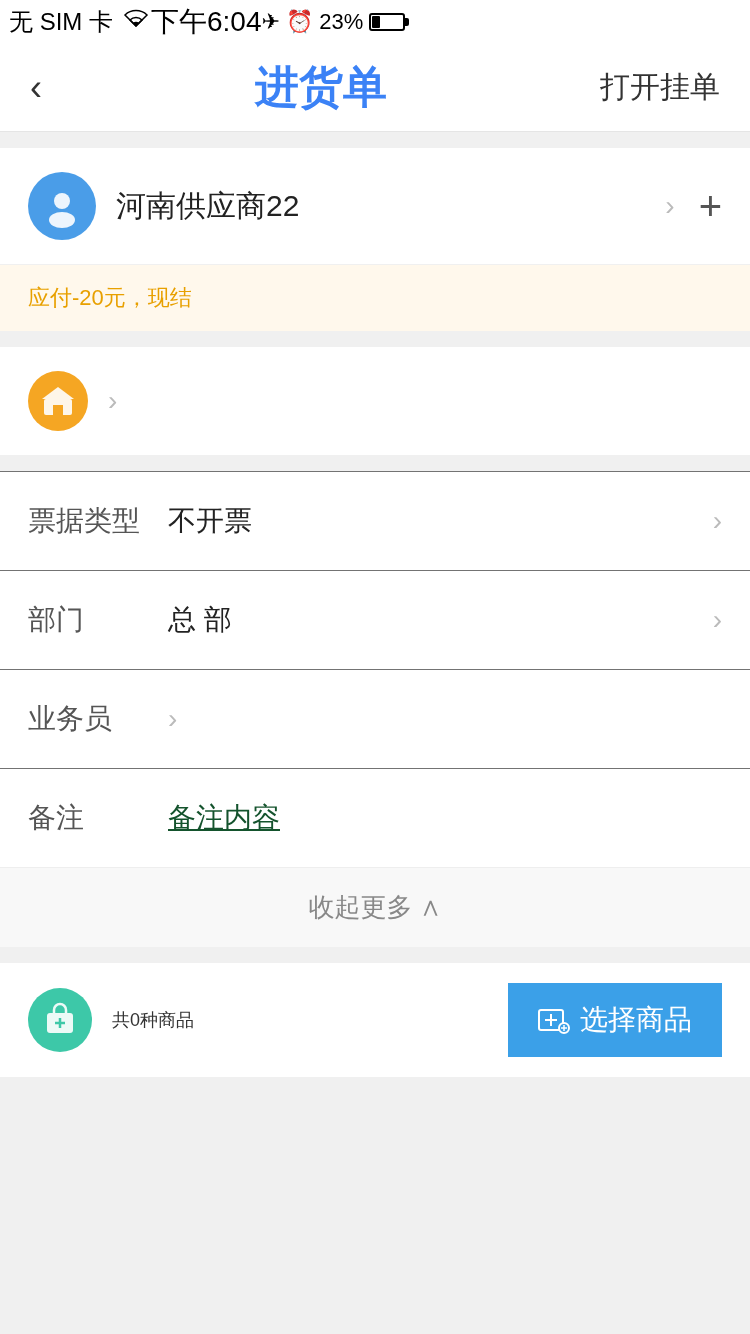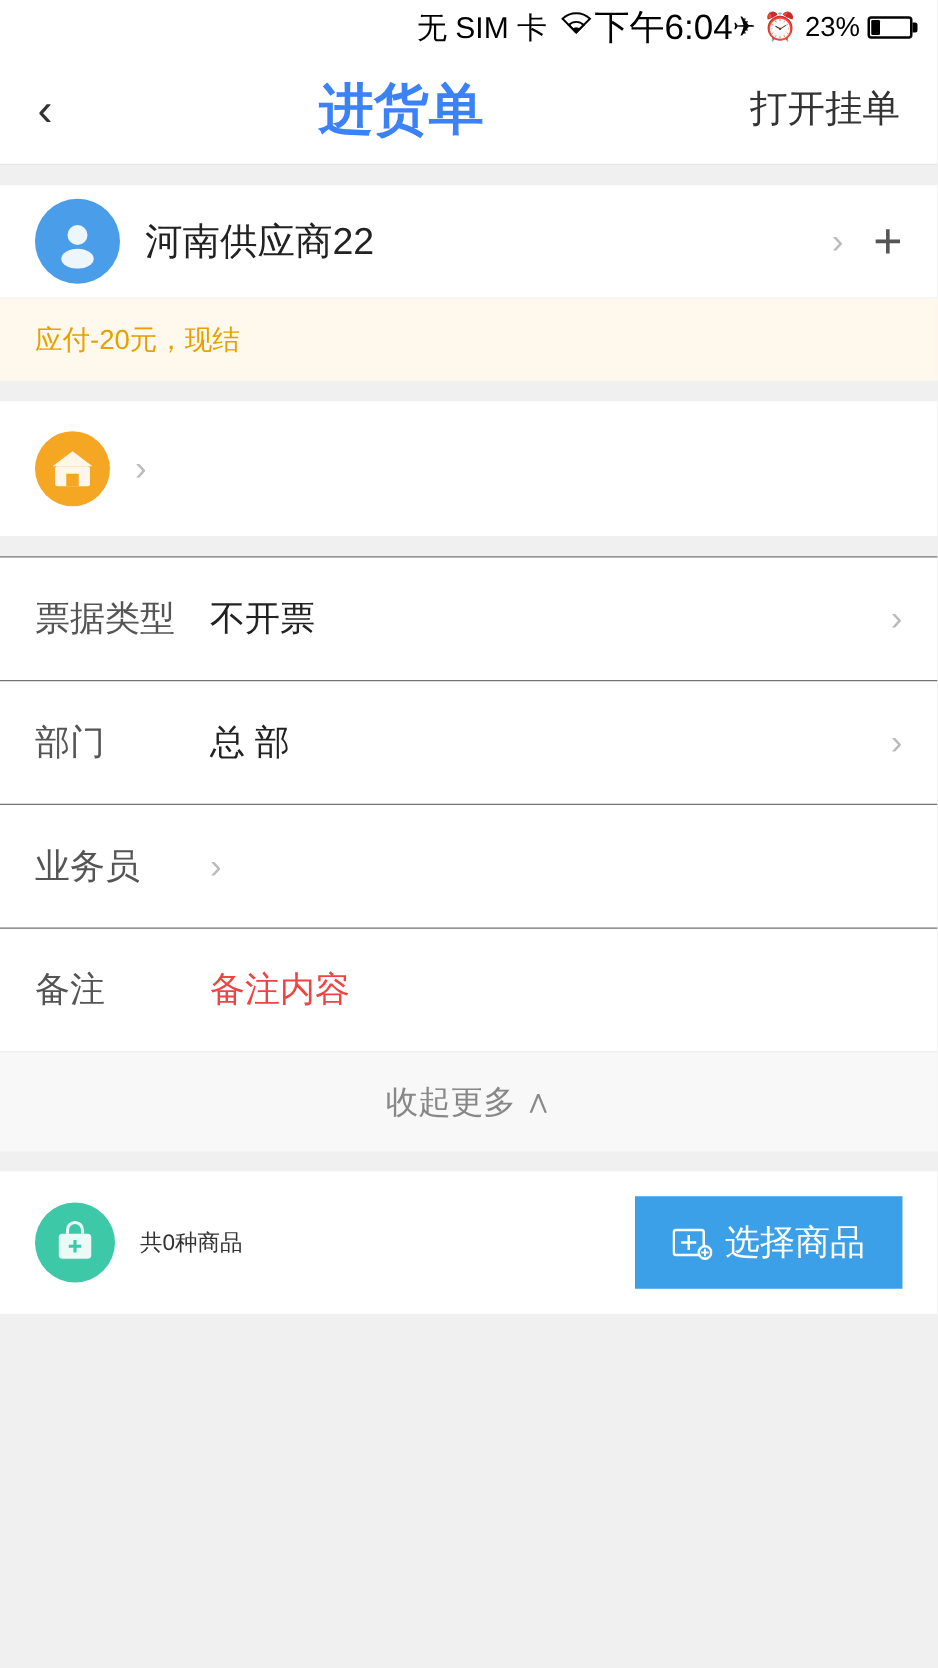--- a/index.html
+++ b/index.html
@@ -12,22 +12,22 @@
       font-size: 28px;
       color: #333;
     }
 
     
     .status-bar {
       height: 44px;
       background: #fff;
       display: flex;
       align-items: center;
-      justify-content: flex-end;
-      padding: 0 20px;
+      justify-content: flex-start;
+      padding: 0 9px;
       font-size: 24px;
       color: #000;
     }
     .status-left { display: flex; align-items: center; gap: 8px; }
     .status-center { font-size: 28px; font-weight: 500; }
     .status-right { display: flex; align-items: center; gap: 6px; font-size: 22px; }
 
     
     .nav-bar {
       height: 88px;
@@ -63,21 +63,21 @@
     
     .card {
       background: #fff;
       margin-bottom: 0;
     }
 
     
     .supplier-row {
       display: flex;
       align-items: center;
-      padding: 11px 28px;
+      padding: 24px 28px;
       border-bottom: 1px solid #f0f0f0;
     }
     .supplier-avatar {
       width: 68px;
       height: 68px;
       border-radius: 50%;
       background: #4a9de8;
       display: flex;
       align-items: center;
       justify-content: center;
@@ -149,21 +149,22 @@
       font-size: 28px;
       color: #555;
       flex-shrink: 0;
     }
     .form-value {
       flex: 1;
       font-size: 28px;
       color: #222;
     }
     .form-value.placeholder {
-      color: #ef4444;
+      color: #14532d;
+      text-decoration: underline;
     }
     .form-row .chevron-right {
       margin-right: 0;
     }
 
     
     .collapse-bar {
       background: #f8f8f8;
       text-align: center;
       padding: 22px 0;

